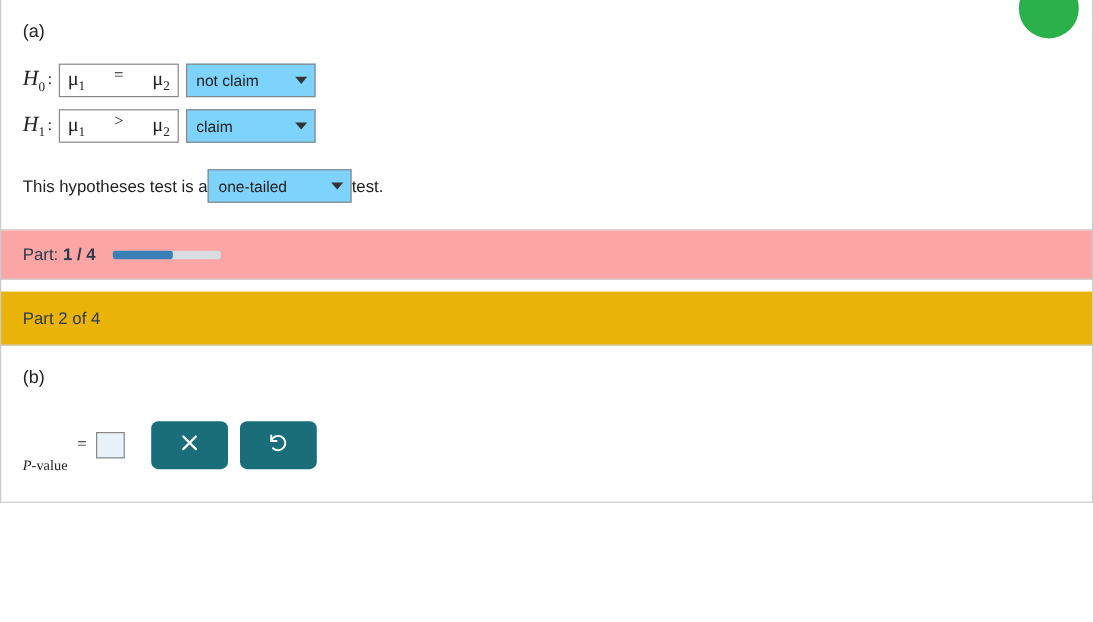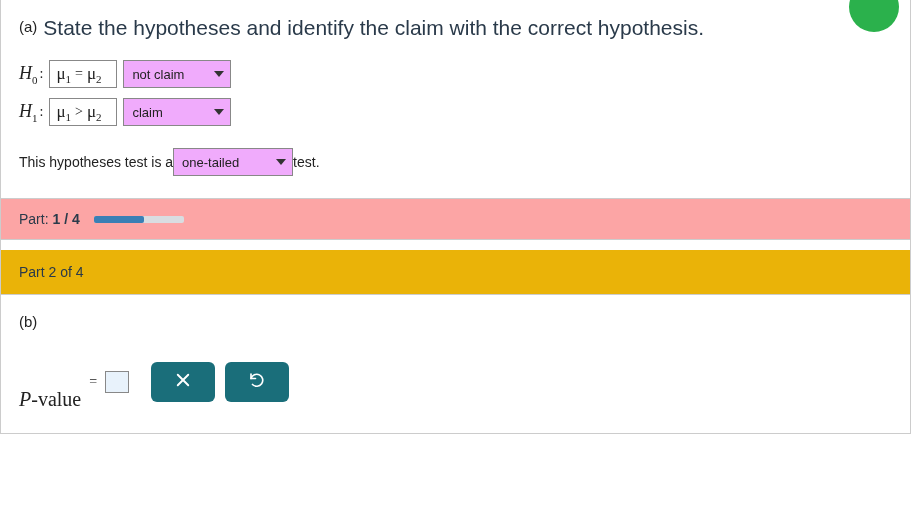--- a/index.html
+++ b/index.html
@@ -24,36 +24,36 @@
   .hyp-block { margin-top: 18px; }
   .hyp-row { display: flex; align-items: center; margin-bottom: 10px; }
   .math-italic { font-family: "Times New Roman", serif; font-style: italic; font-size: 18px; }
   .math-sub { font-size: 11px; vertical-align: sub; font-style: normal; font-family: "Times New Roman", serif; }
   .colon { margin: 0 6px 0 2px; font-family: "Times New Roman", serif; }
   .expr-box {
     border: 1px solid #888;
     padding: 2px 6px;
     height: 28px;
     display: inline-flex;
-    align-items: center;
     min-width: 68px;
+    gap: 20px;
   }
   .mu { font-family: "Times New Roman", serif; font-size: 17px; }
   .op { font-family: "Times New Roman", serif; margin: 0 4px; }
   .select {
     border: 1px solid #888;
     height: 28px;
     margin-left: 6px;
     display: inline-flex;
     align-items: center;
     padding: 0 6px 0 8px;
     min-width: 108px;
     font-size: 13px;
     justify-content: space-between;
-    background: #f0abfc;
+    background: #7dd3fc;
   }
   .select.wide { min-width: 120px; }
   .tri {
     width: 0; height: 0;
     border-left: 5px solid transparent;
     border-right: 5px solid transparent;
     border-top: 6px solid #333;
     margin-left: 10px;
   }
   .sentence-row { margin-top: 22px; display: flex; align-items: center; font-size: 14px; }
@@ -85,21 +85,21 @@
   .part-header {
     background: #eab308;
     border-left: 1px solid #ccc;
     border-right: 1px solid #ccc;
     border-bottom: 1px solid #ccc;
     padding: 14px 18px;
     font-size: 14px;
     color: #2a3a4a;
   }
   .pv-row { margin-top: 22px; display: flex; align-items: center; }
-  .pv-label { font-family: "Times New Roman", serif; font-style: italic; font-size: 20px; margin-top: 36px; }
+  .pv-label { font-family: "Times New Roman", serif; font-style: italic; font-size: 12px; margin-top: 36px; }
   .eq { margin: 0 8px; font-family: "Times New Roman", serif; }
   .pv-input {
     border: 1px solid #888;
     background: #e8f2fb;
     width: 24px; height: 22px;
   }
   .btn-group { margin-left: 22px; display: flex; gap: 10px; }
   .btn {
     background: #1a6e7a;
     color: #fff;
@@ -123,21 +123,20 @@
 </style>
 </head>
 <body>
 <div class="wrap">
 
 <div class="green-dot"></div>
 
 <div class="section">
   <div class="prompt-row">
     <span class="part-label">(a)</span>
-    <span class="prompt-text">State the hypotheses and identify the claim with the correct hypothesis.</span>
   </div>
 
   <div class="hyp-block">
     <div class="hyp-row">
       <span class="math-italic"><span>H</span><span class="math-sub">0</span></span>
       <span class="colon">:</span>
       <span class="expr-box">
         <span class="mu"><span>μ</span><span class="math-sub">1</span></span>
         <span class="op">=</span>
         <span class="mu"><span>μ</span><span class="math-sub">2</span></span>

